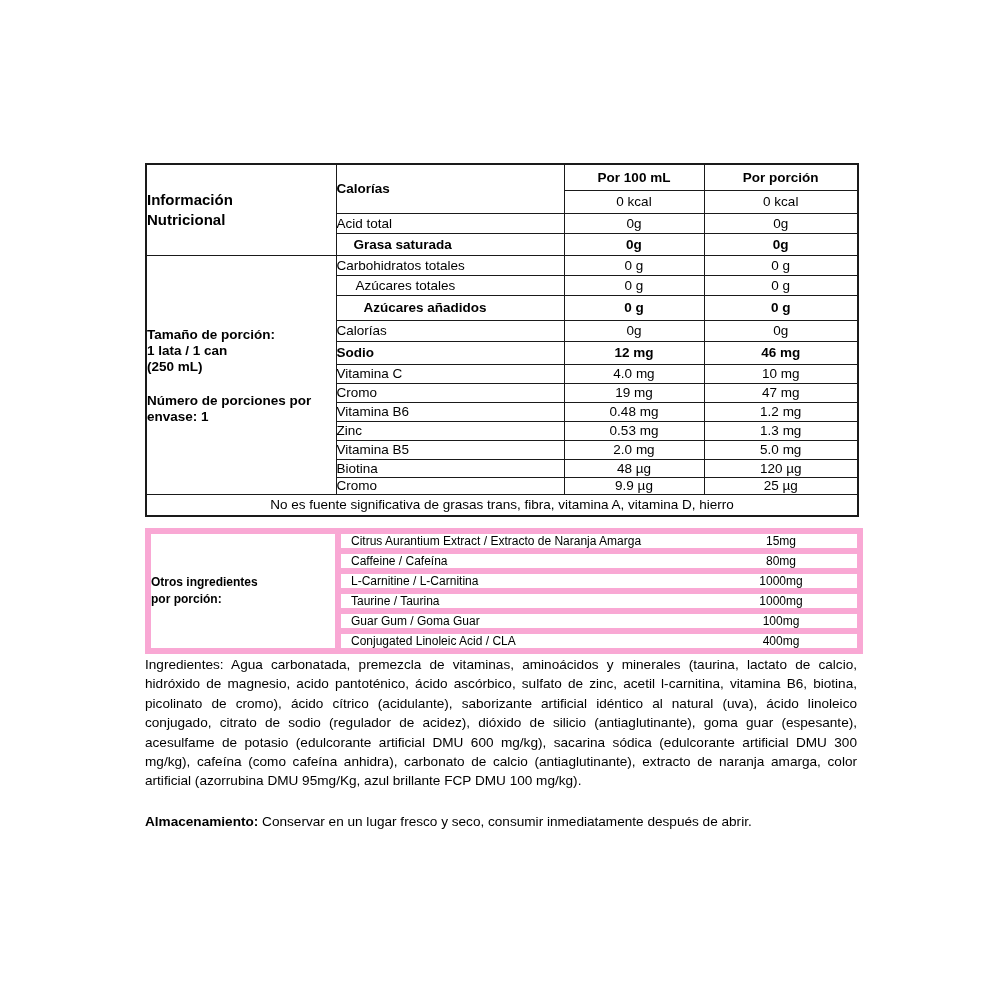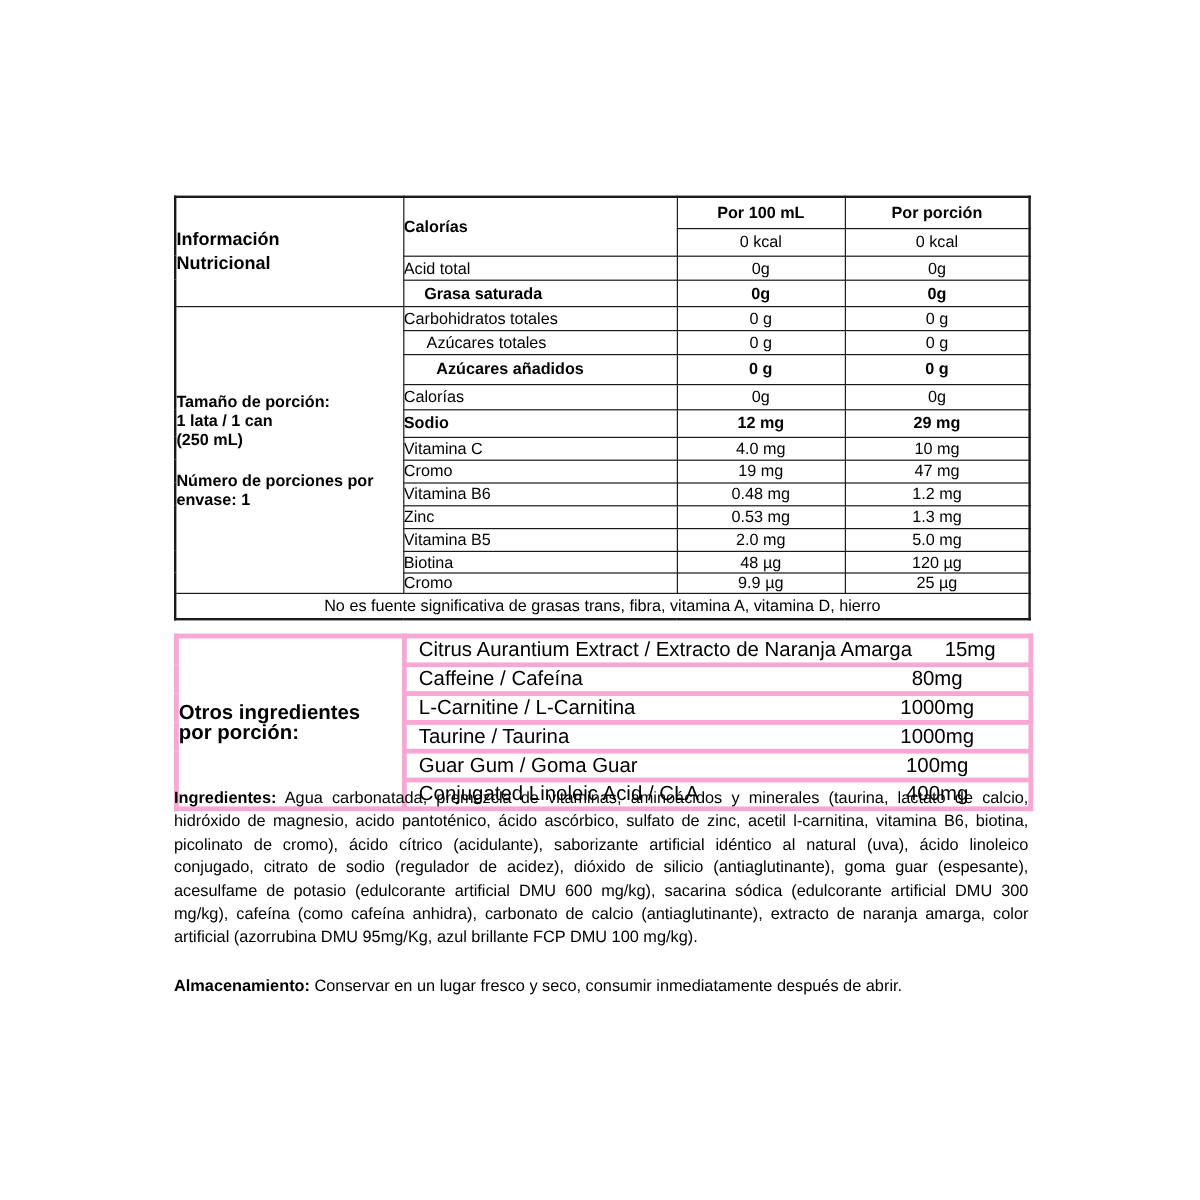--- a/index.html
+++ b/index.html
@@ -31,31 +31,31 @@
   td.thickb{border-bottom:3px solid #1a1a1a;}
   td.calhead{vertical-align:top;padding-top:3px;padding-left:8px;
     font-weight:bold;font-size:16px;}
   td.colhead{text-align:center;font-weight:bold;font-size:15.5px;}
   td.kcal{text-align:center;font-weight:normal;font-size:15px;}
   td.footnote{text-align:center;font-size:13.5px;white-space:normal;}
 
   
   table.ot{border-collapse:collapse;table-layout:fixed;width:712px;
     border:2px solid #1a1a1a;}
-  table.ot td{border:4px solid #f9a8d4;padding:0;font-size:17px;
+  table.ot td{border:6px solid #f9a8d4;padding:0;font-size:12px;
     vertical-align:middle;overflow:hidden;}
   td.olabel{border-right:2px solid #1a1a1a;vertical-align:top;
     padding:9px 4px 0 8px;font-weight:bold;font-size:14px;line-height:17px;}
   .orow{display:flex;align-items:center;height:100%;}
   .oname{flex:1;padding-left:10px;white-space:nowrap;}
   .oamount{width:152px;text-align:center;}
 
   
   .para{width:712px;font-size:13.6px;line-height:19.4px;text-align:justify;}
-  .para .lead{font-weight:bold;}
+  .para .lead{font-weight:normal;}
   .storage{width:712px;font-size:13.6px;line-height:19px;}
   .storage .lead{font-weight:bold;text-align:center;}
 </style>
 </head>
 <body>
 
 <table class="nt abs" style="left:145px;top:163px;">
   <colgroup>
       <col style="width:190px">
       <col style="width:228px">
@@ -115,21 +115,21 @@
     <td class="val b big thickb">0 g</td>
   </tr>
   <tr style="height:21px">
     <td class="name">Calorías</td>
     <td class="val">0g</td>
     <td class="val">0g</td>
   </tr>
   <tr style="height:23px">
     <td class="name b bigger">Sodio</td>
     <td class="val b big">12 mg</td>
-    <td class="val b big">29 mg</td>
+    <td class="val b big">46 mg</td>
   </tr>
   <tr style="height:19px">
     <td class="name">Vitamina C</td>
     <td class="val">4.0 mg</td>
     <td class="val">10 mg</td>
   </tr>
   <tr style="height:19px">
     <td class="name">Cromo</td>
     <td class="val">19 mg</td>
     <td class="val">47 mg</td>

